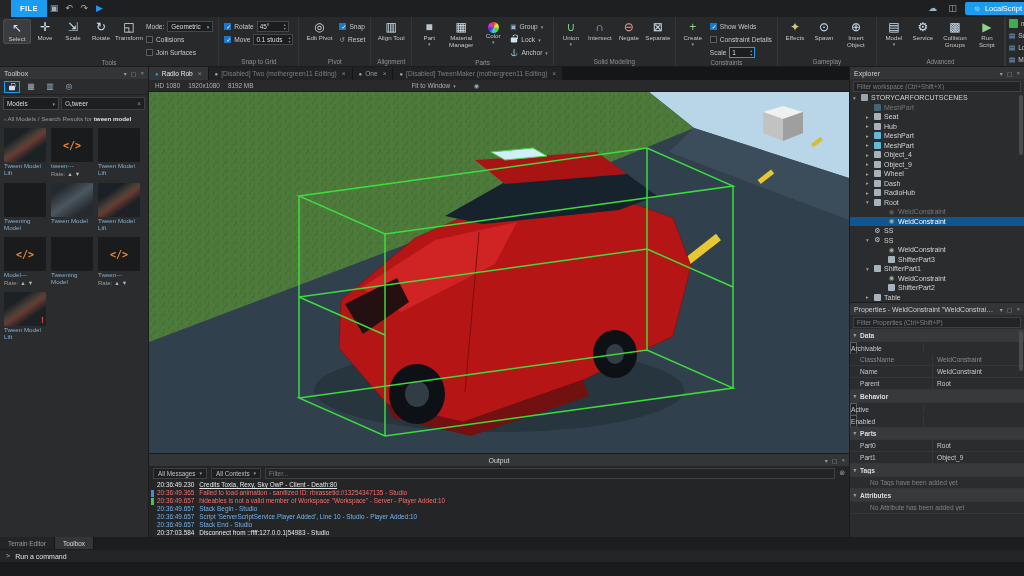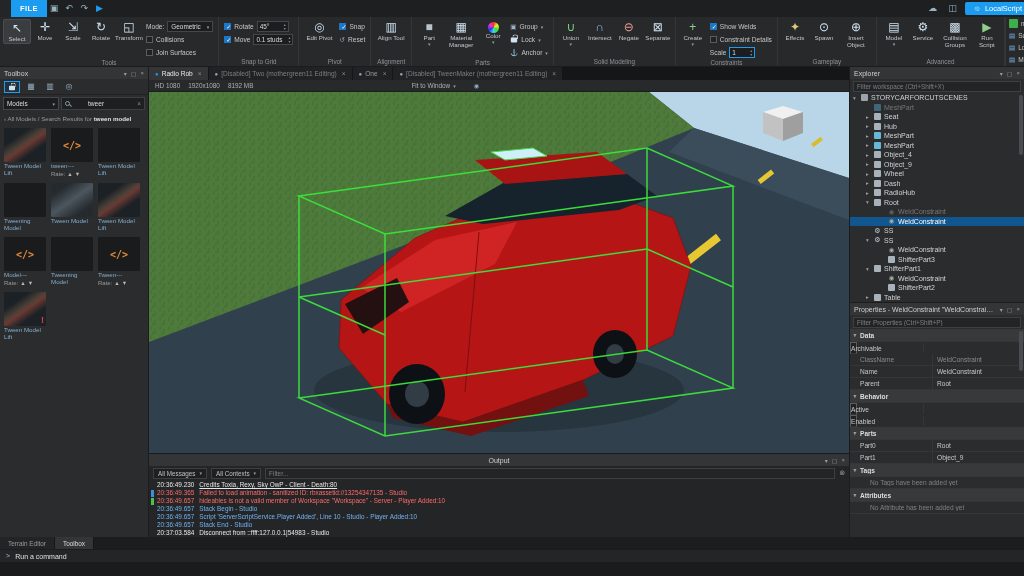--- a/index.html
+++ b/index.html
@@ -52,21 +52,21 @@
   .filter-input{flex:1;height:11px;background:#222426;border:1px solid #3d3f41;color:#aaa;font-size:6.4px;padding:0 3px;font-family:"Liberation Sans",sans-serif}
   .filter-input::placeholder{color:#7d7f81}
   .search-ic{width:5px;height:5px;border:1px solid #8a9aa6;border-radius:50%;position:relative;display:inline-block}
   .search-ic::after{content:"";position:absolute;width:3px;height:1px;background:#8a9aa6;transform:rotate(45deg);right:-3px;bottom:-1px}
   
   .tbx-cats{height:16px;display:flex;align-items:center;gap:3px;padding:0 4px;border-bottom:1px solid #222;flex:0 0 auto}
   .cat-btn{width:16px;height:12px;display:flex;align-items:center;justify-content:center;color:#9ab3c4;font-size:8px;border:1px solid transparent}
   .cat-btn.sel{border-color:var(--accent,#1b9cf0);background:#24313c}
   .tbx-search{height:17px;display:flex;gap:2px;align-items:center;padding:0 3px;flex:0 0 auto}
   .tbx-select{width:56px;height:13px}
-  .tbx-input-wrap{flex:1;height:13px;background:#1d1f20;border:1px solid #3d3f41;display:flex;align-items:center;gap:18px;padding:0 3px}
+  .tbx-input-wrap{flex:1;height:13px;background:#1d1f20;border:1px solid #3d3f41;display:flex;align-items:center;gap:2px;padding:0 3px}
   .tbx-input{flex:1;background:transparent;border:none;color:#ddd;font-size:6.6px;outline:none;width:30px;font-family:"Liberation Sans",sans-serif}
   .crumb{font-size:6.2px;color:#9a9a9a;padding:3px 4px 1px;line-height:7px;flex:0 0 auto}
   .crumb b{color:#e0e0e0}
   .tbx-grid{flex:1;display:grid;grid-template-columns:repeat(3,42px);gap:6px 5px;padding:5px 4px;overflow:hidden;align-content:start}
   .titem{display:flex;flex-direction:column;gap:1px}
   .thumb{width:42px;height:34px;background:#191b1c;border-radius:1px;position:relative;display:flex;align-items:center;justify-content:center;overflow:hidden}
   .titem.img .thumb{background:linear-gradient(145deg,#20262a 30%,#39424a 46%,#553?33 50%,#20262a 68%)}
   .titem.t-car .thumb{background:linear-gradient(145deg,#1c2125 28%,#4a4038 45%,#6a3a32 52%,#1c2125 70%)}
   .titem.t-light .thumb{background:linear-gradient(145deg,#242a2e 20%,#4c565e 50%,#242a2e 80%)}
   .code-glyph{display:none;color:#e8883a;font-weight:bold;font-size:10px;font-family:"DejaVu Sans Mono",monospace}

